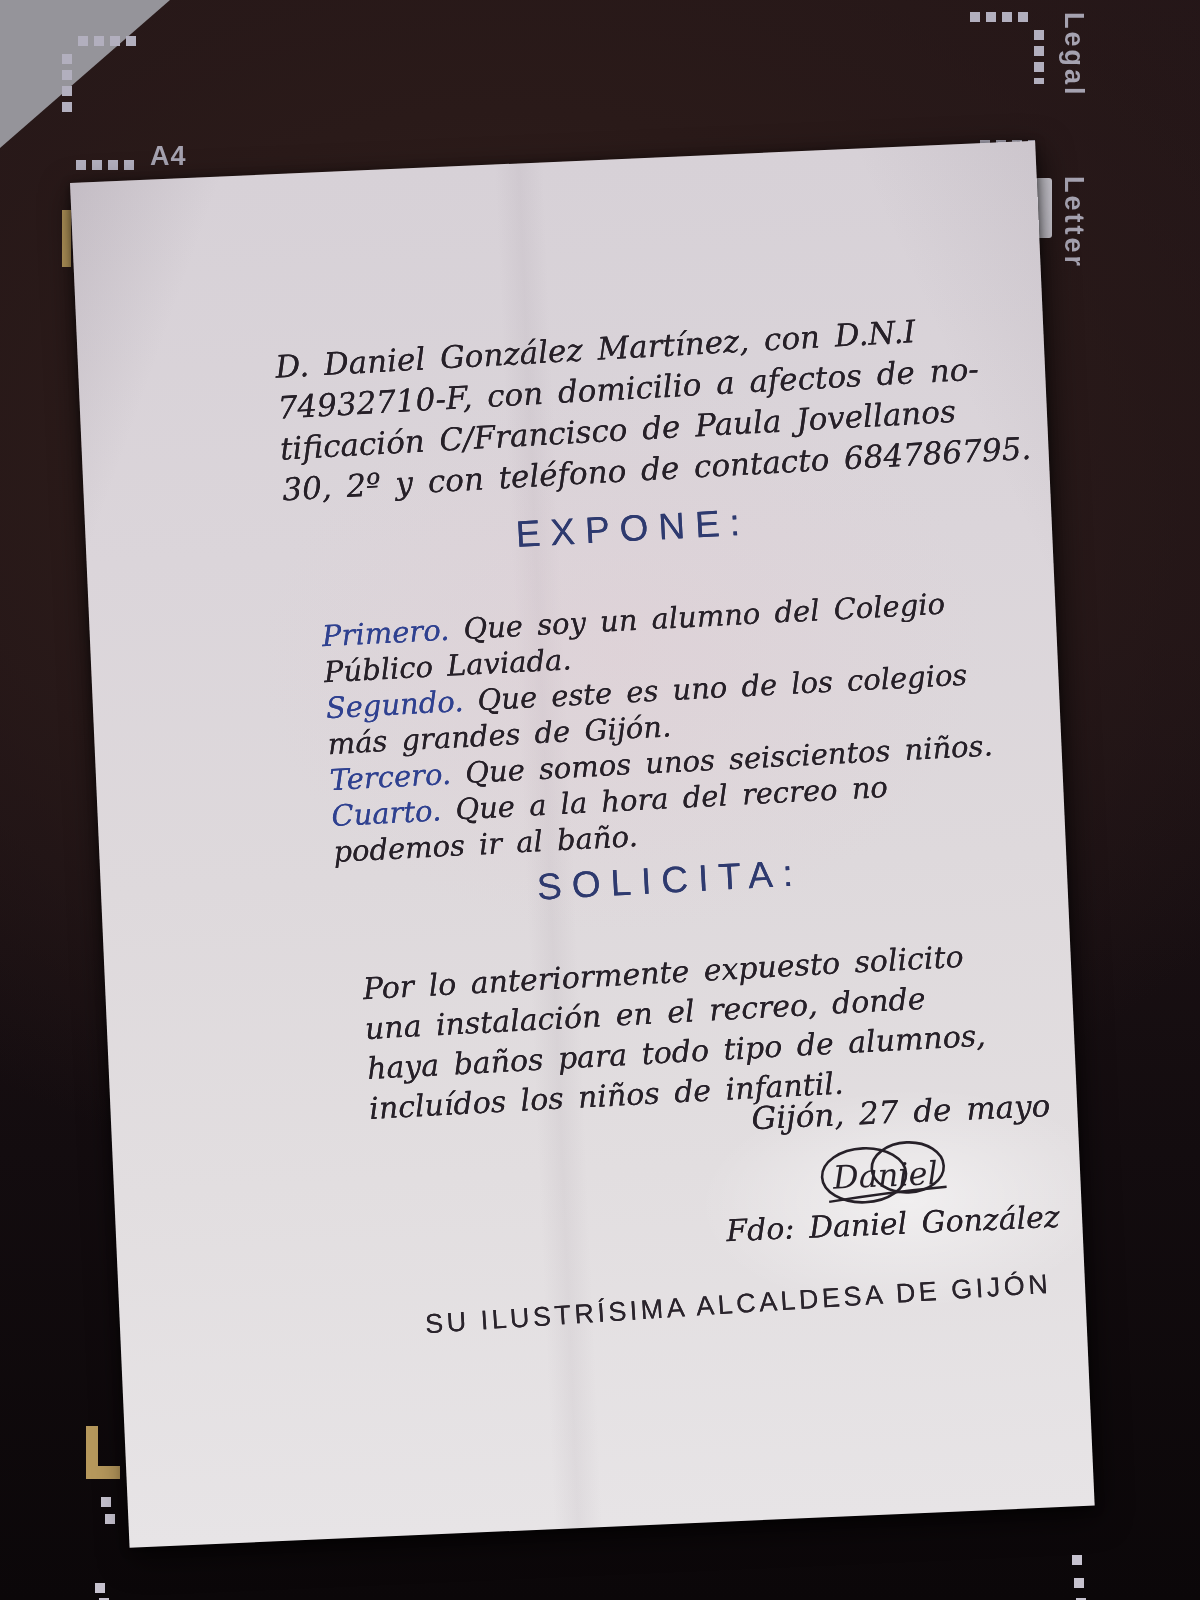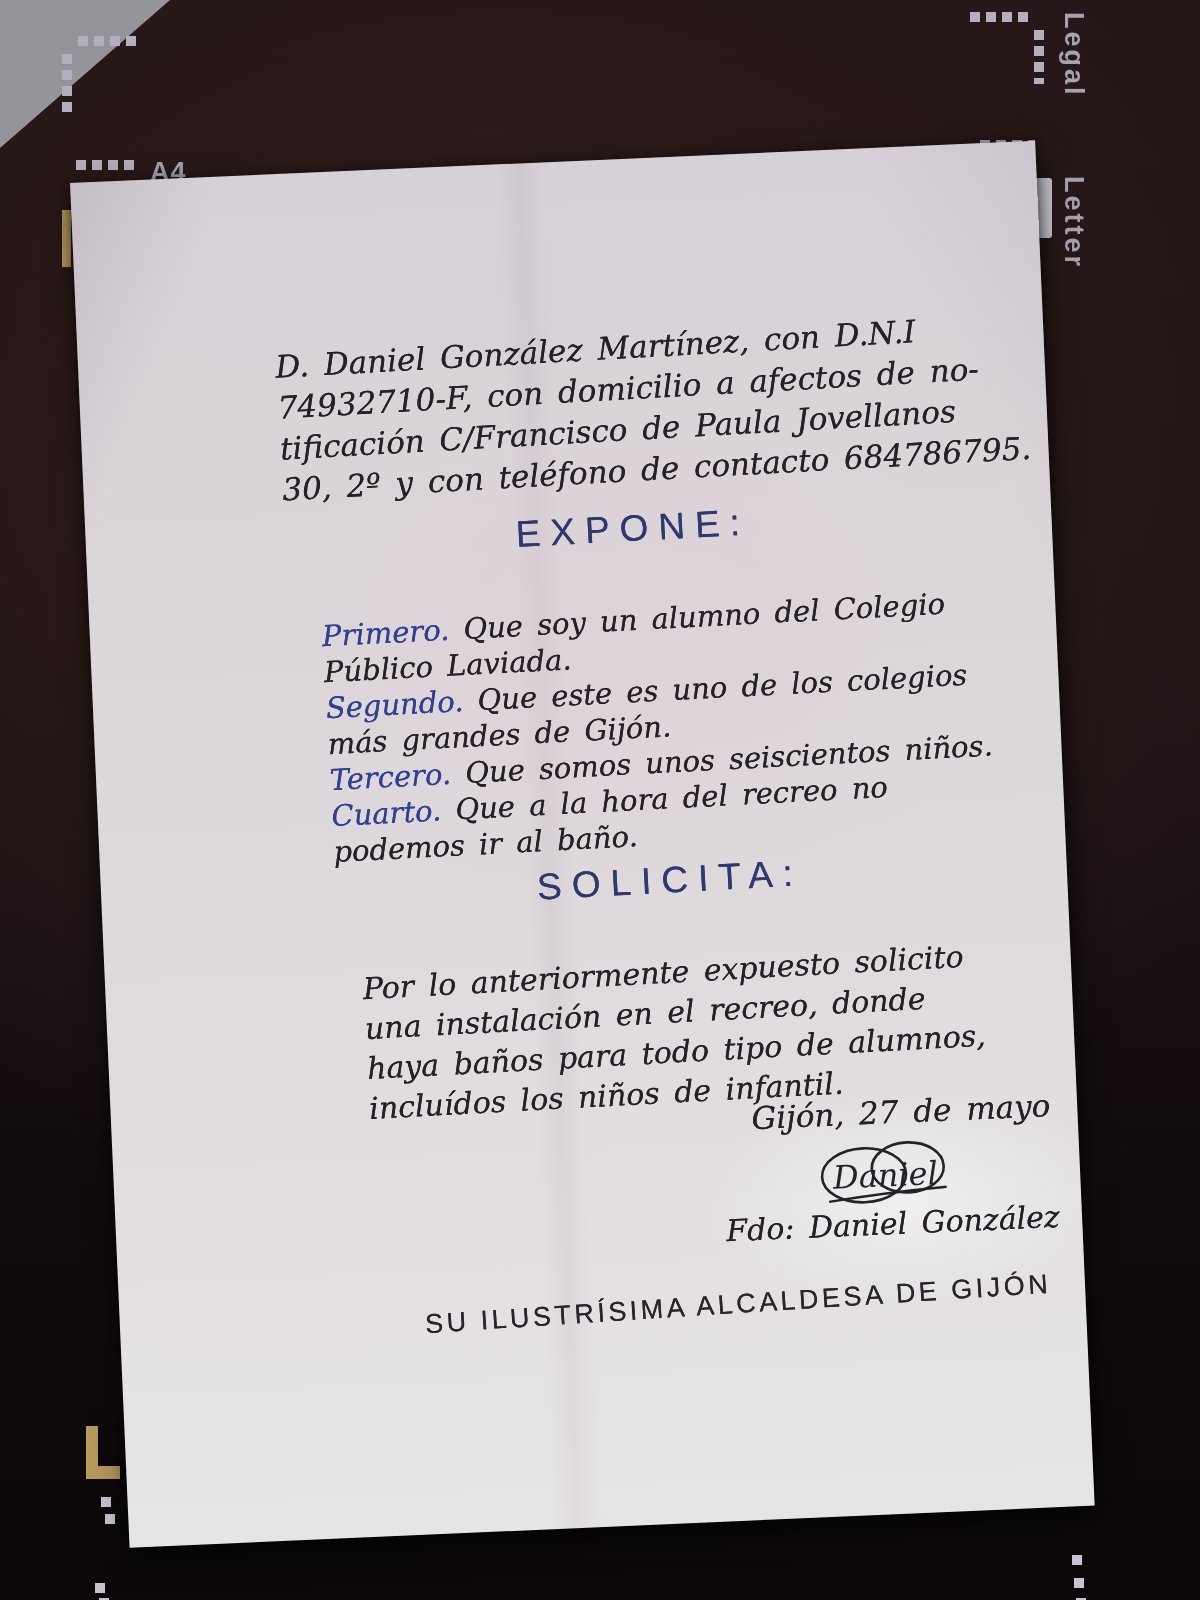--- a/index.html
+++ b/index.html
@@ -62,21 +62,21 @@
 <body>
 
 <div class="scene">
 
   <div class="desk-corner"></div>
 
   <div class="dash-h" style="left:78px;top:36px;width:60px;"></div>
   <div class="dash-v" style="left:62px;top:54px;height:58px;"></div>
   <div class="dash-h" style="left:76px;top:160px;width:60px;"></div>
   <div class="tanbar" style="left:62px;top:210px;width:9px;height:57px;"></div>
-  <div class="bed-label" style="left:150px;top:141px;margin-top:16px;">A4</div>
+  <div class="bed-label" style="left:150px;top:141px;">A4</div>
 
   <div class="dash-h" style="left:970px;top:12px;width:60px;"></div>
   <div class="dash-v" style="left:1034px;top:30px;height:54px;"></div>
   <div class="bed-label vlabel" style="left:1058px;top:12px;">Legal</div>
   <div class="dash-h" style="left:980px;top:140px;width:55px;"></div>
   <div class="letter-rect"></div>
   <div class="bed-label vlabel" style="left:1058px;top:176px;">Letter</div>
 
   <div class="tanbar" style="left:86px;top:1426px;width:12px;height:46px;"></div>
   <div class="tanbar" style="left:86px;top:1466px;width:34px;height:13px;"></div>

